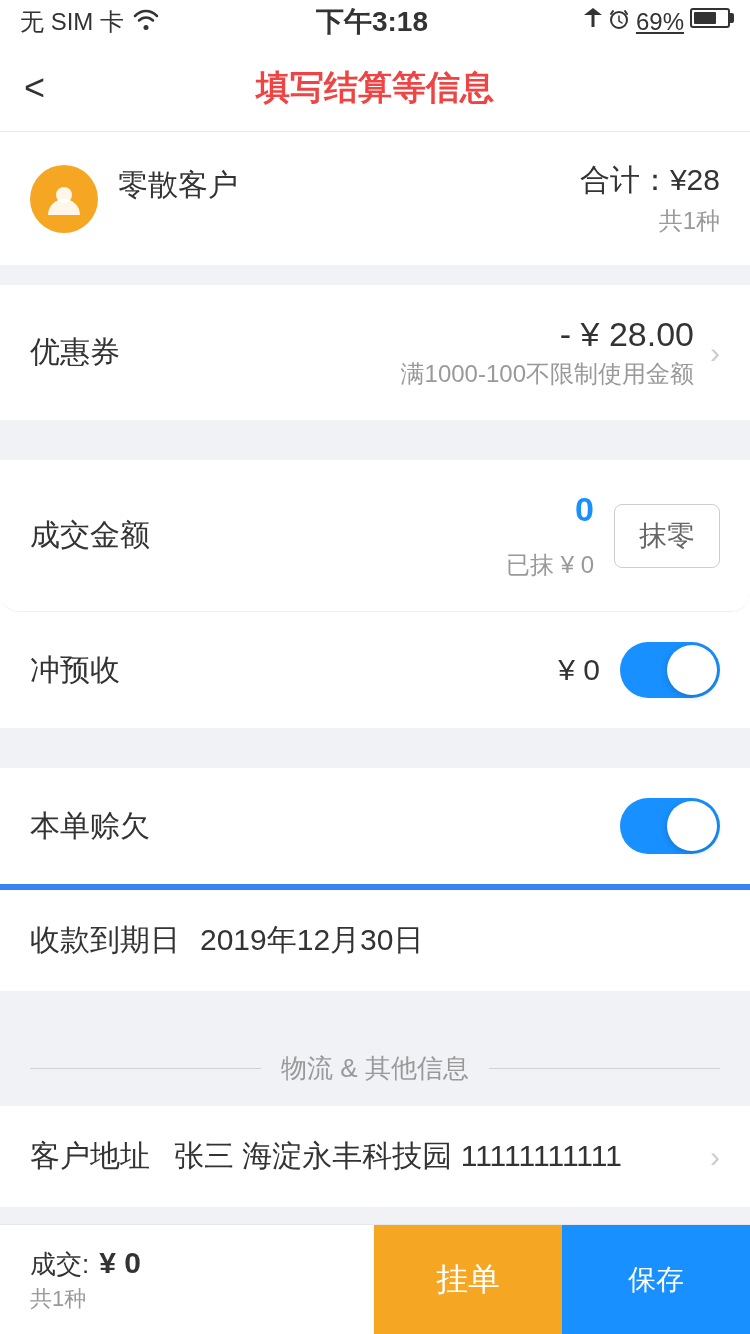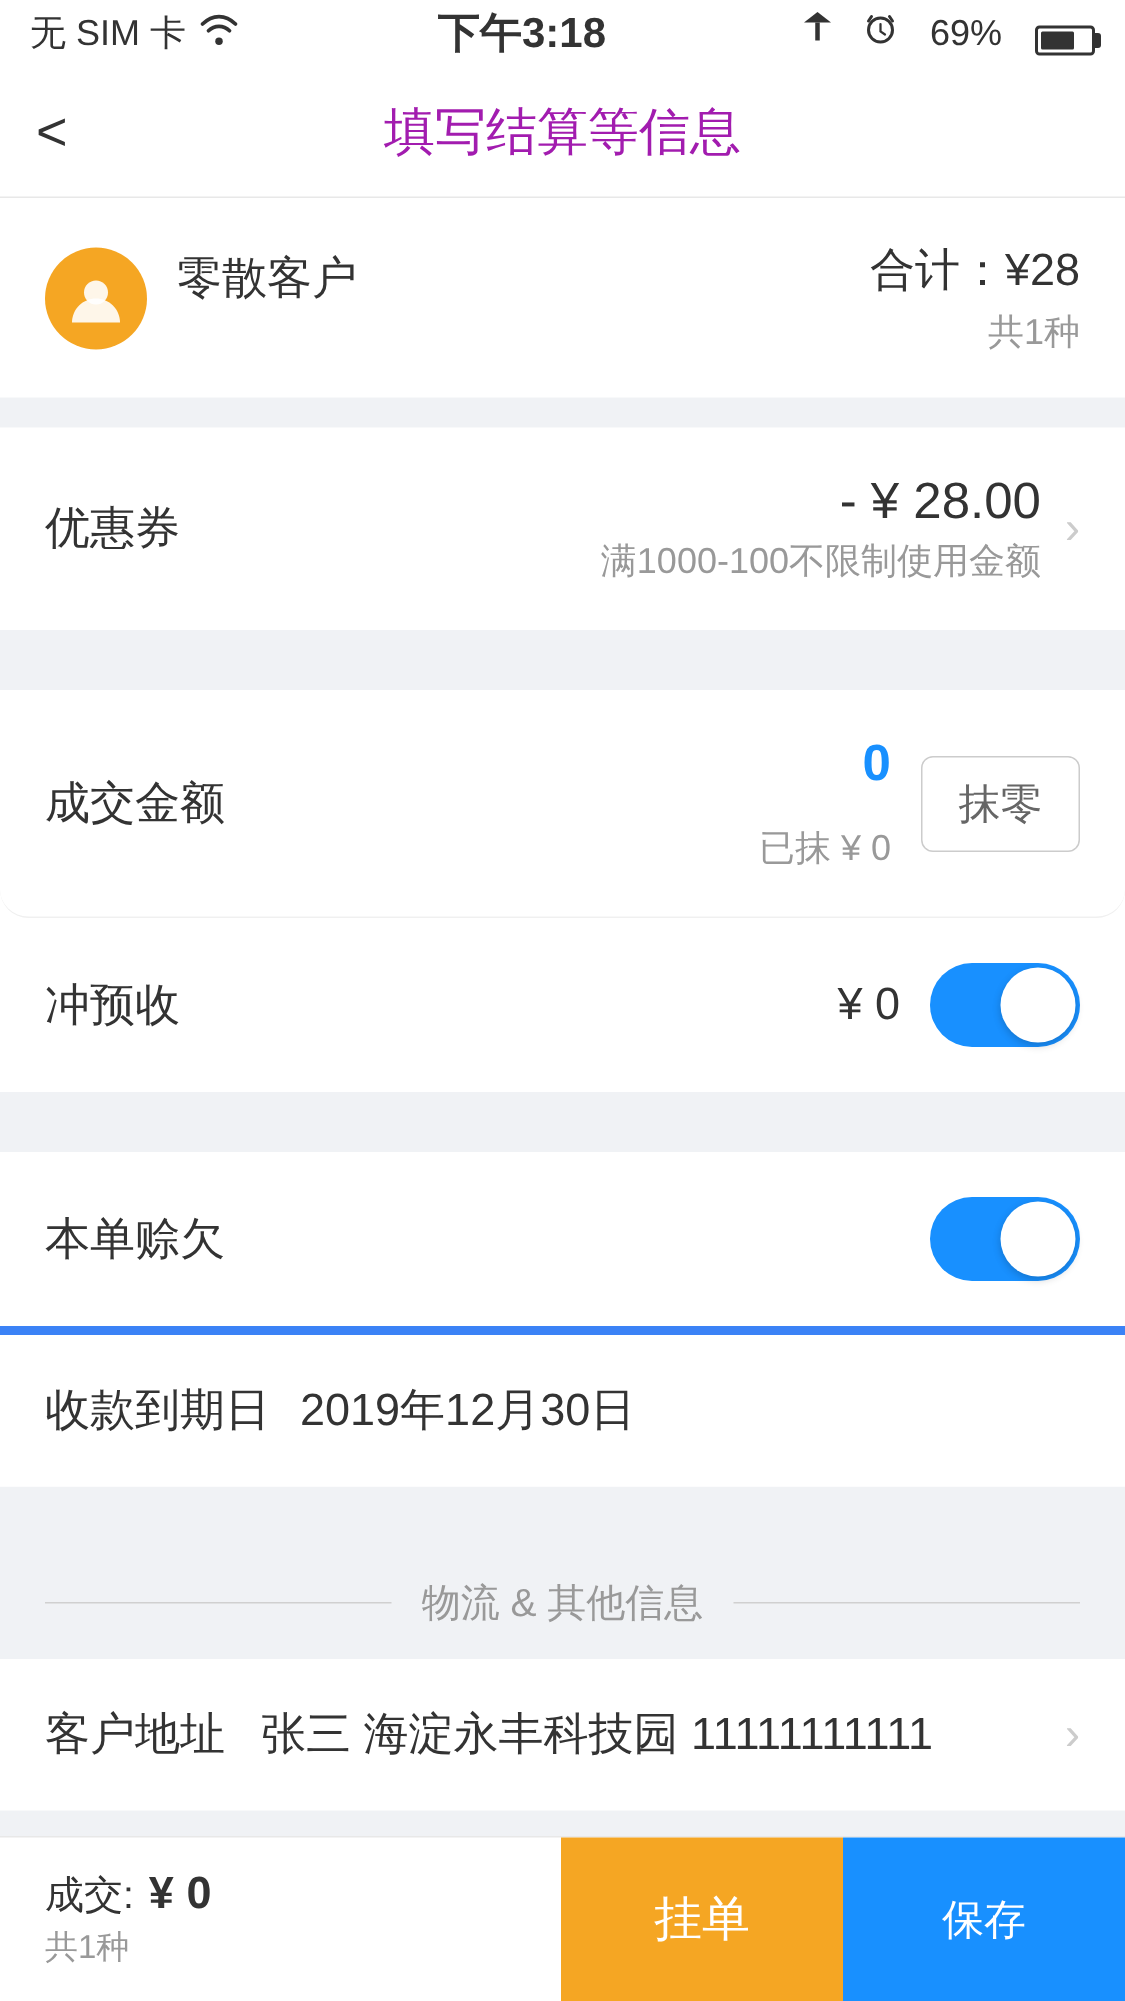--- a/index.html
+++ b/index.html
@@ -21,21 +21,21 @@
       background: #fff;
       display: flex;
       align-items: center;
       justify-content: space-between;
       padding: 0 20px;
       font-size: 24px;
       font-weight: 500;
     }
     .status-left { display: flex; align-items: center; gap: 8px; }
     .status-center { font-size: 28px; font-weight: 600; }
-    .status-right { display: flex; align-items: flex-end; gap: 22px; font-size: 24px; }
+    .status-right { display: flex; align-items: flex-start; gap: 6px; font-size: 24px; text-decoration: underline; }
     .battery {
       width: 40px; height: 20px;
       border: 2px solid #333;
       border-radius: 3px;
       position: relative;
       display: inline-flex;
       align-items: center;
       padding: 2px;
     }
     .battery::after {
@@ -69,22 +69,22 @@
     }
     .nav-back {
       position: absolute;
       left: 24px;
       font-size: 36px;
       color: #333;
       cursor: pointer;
     }
     .nav-title {
       font-size: 34px;
-      font-weight: 400;
-      color: #a21caf;
+      font-weight: 700;
+      color: #ef4444;
     }
 
     
     .content {
       padding-bottom: 120px;
     }
 
     
     .card {
       background: #fff;

